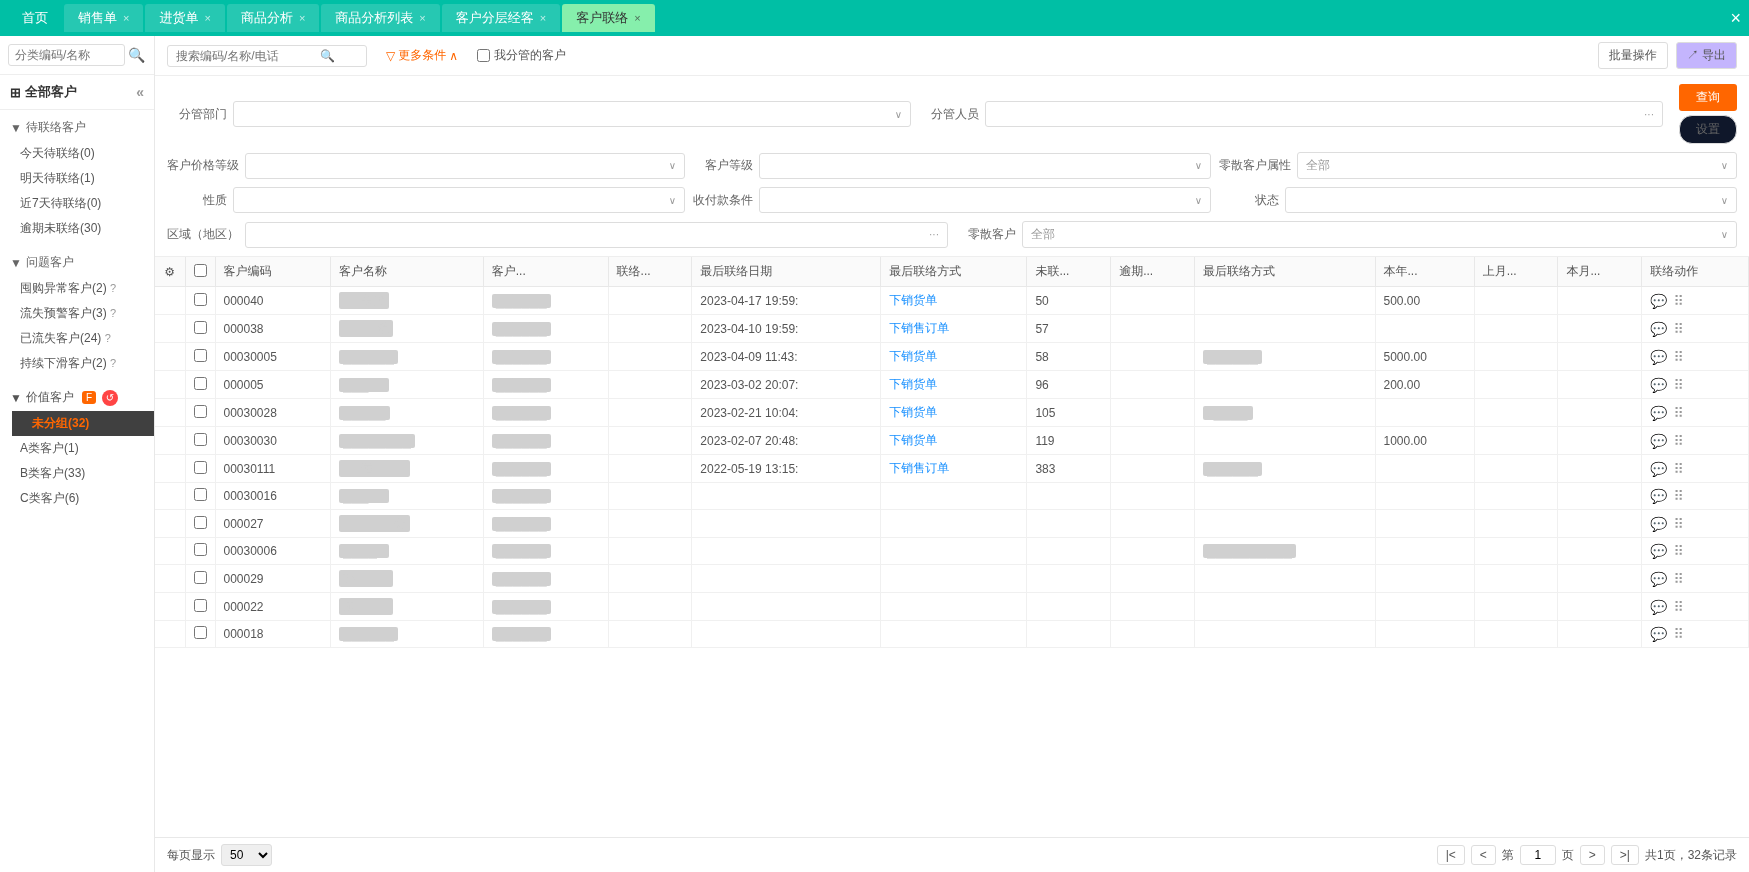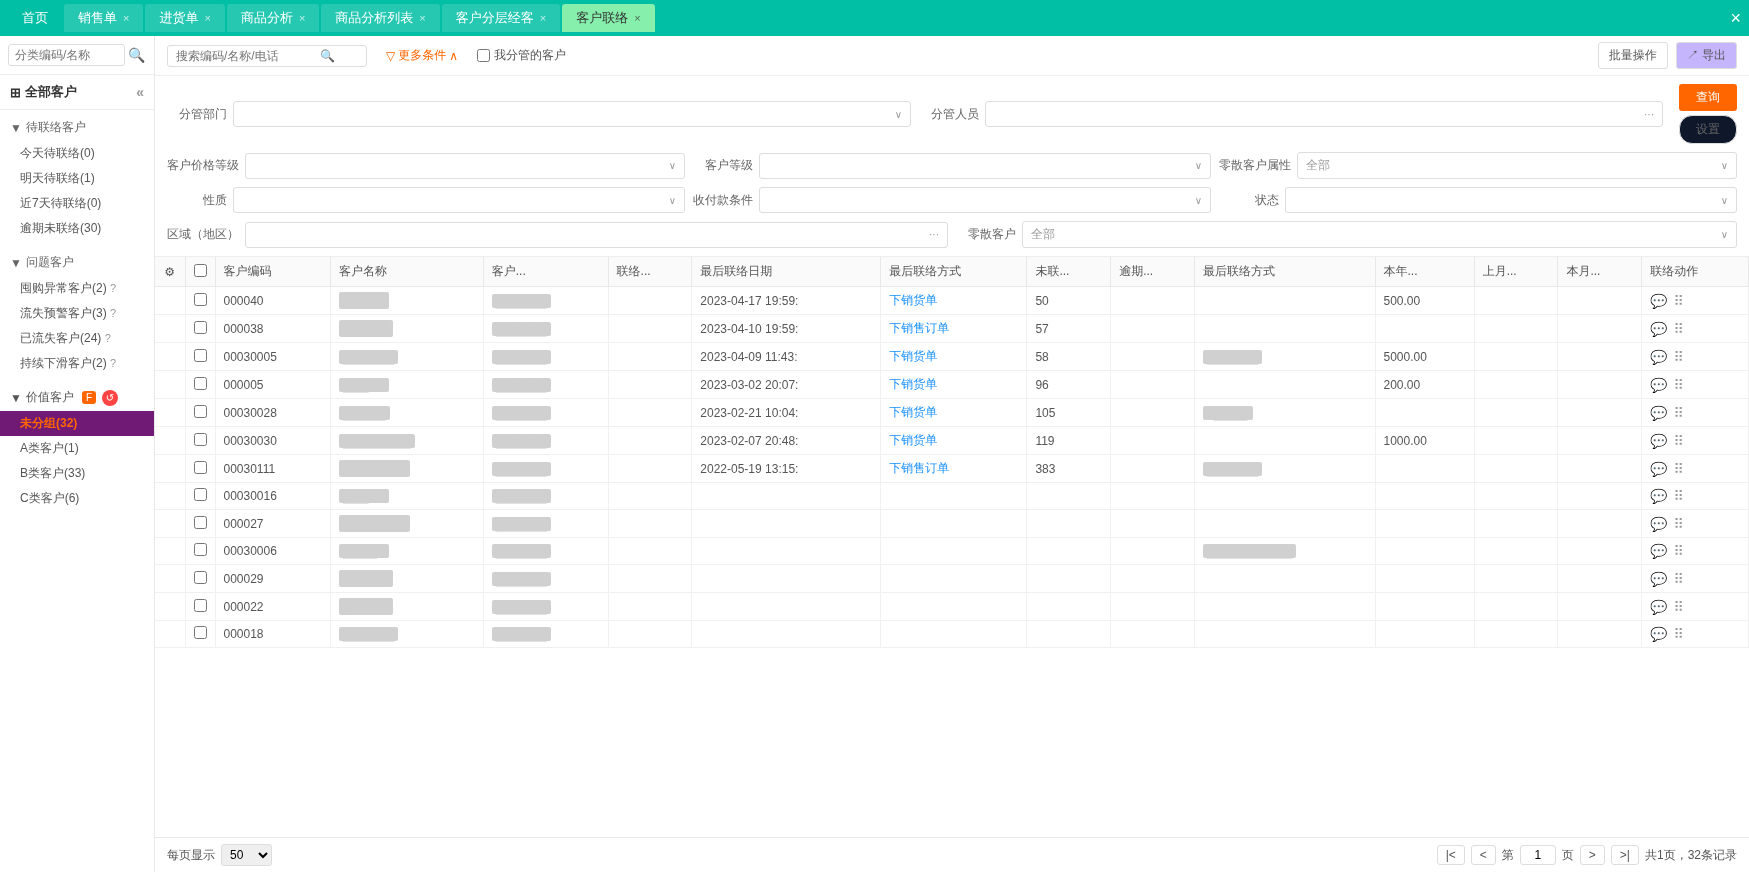--- a/index.html
+++ b/index.html
@@ -54,21 +54,21 @@
 
     .sidebar-section { padding: 4px 0; }
     .sidebar-section-title {
       display: flex; align-items: center; padding: 5px 10px;
       color: #666; font-size: 12px; cursor: pointer; gap: 4px;
     }
     .sidebar-item {
       padding: 4px 10px 4px 20px; cursor: pointer; color: #555;
       font-size: 12px; white-space: nowrap;
     }
-    .sidebar-item.active { background: #701a75; color: #ff6600; font-weight: bold; }
+    .sidebar-item.active { background: #404040; color: #ff6600; font-weight: bold; margin-left: 12px; }
 
     .sidebar-group-title {
       display: flex; align-items: center; padding: 5px 10px;
       color: #555; font-size: 12px; cursor: pointer; gap: 4px;
     }
 
     
     .content-area {
       flex: 1; display: flex; flex-direction: column; overflow: hidden;
     }

